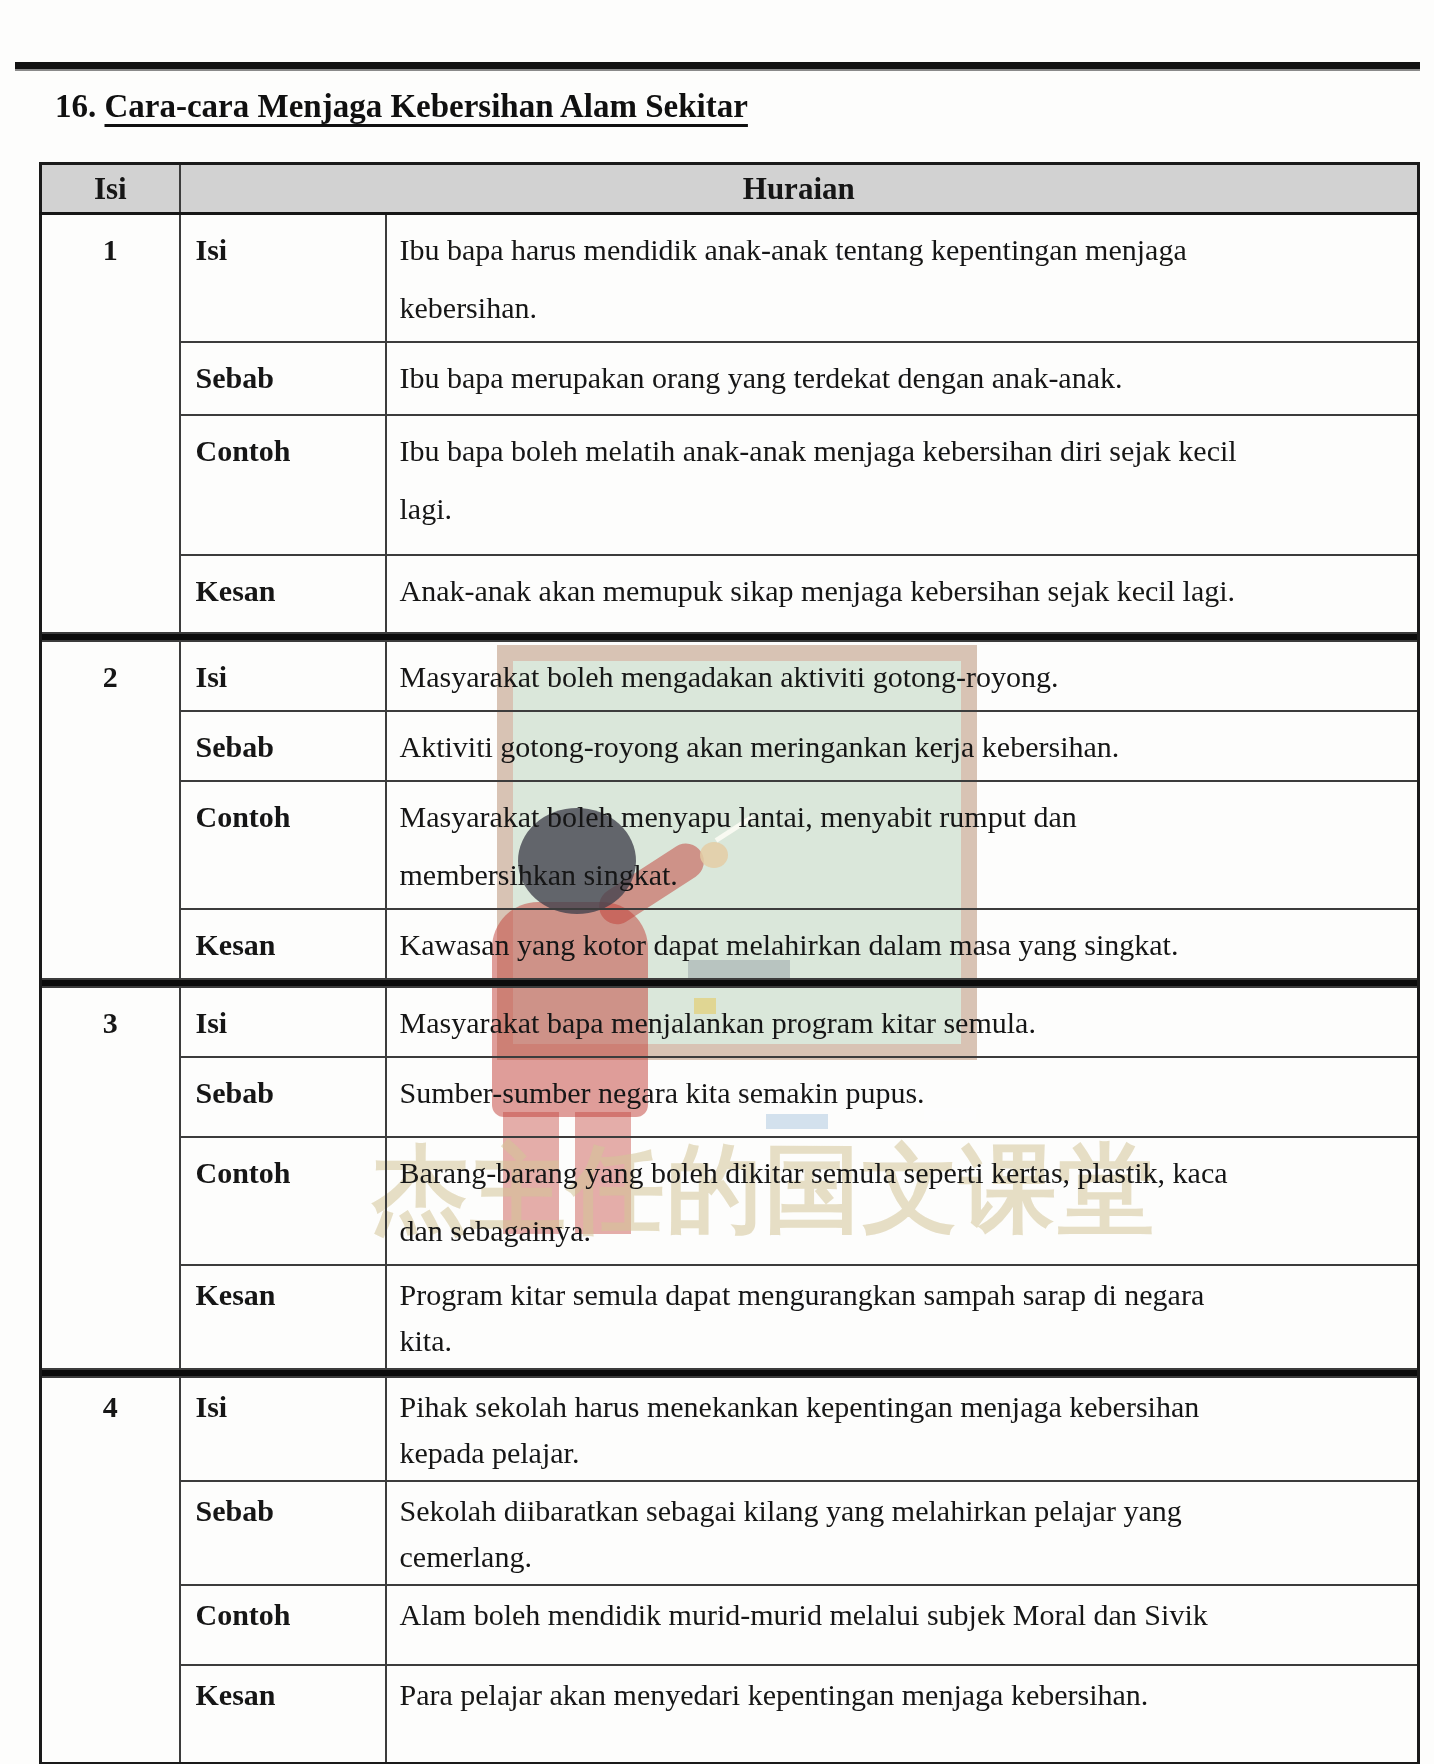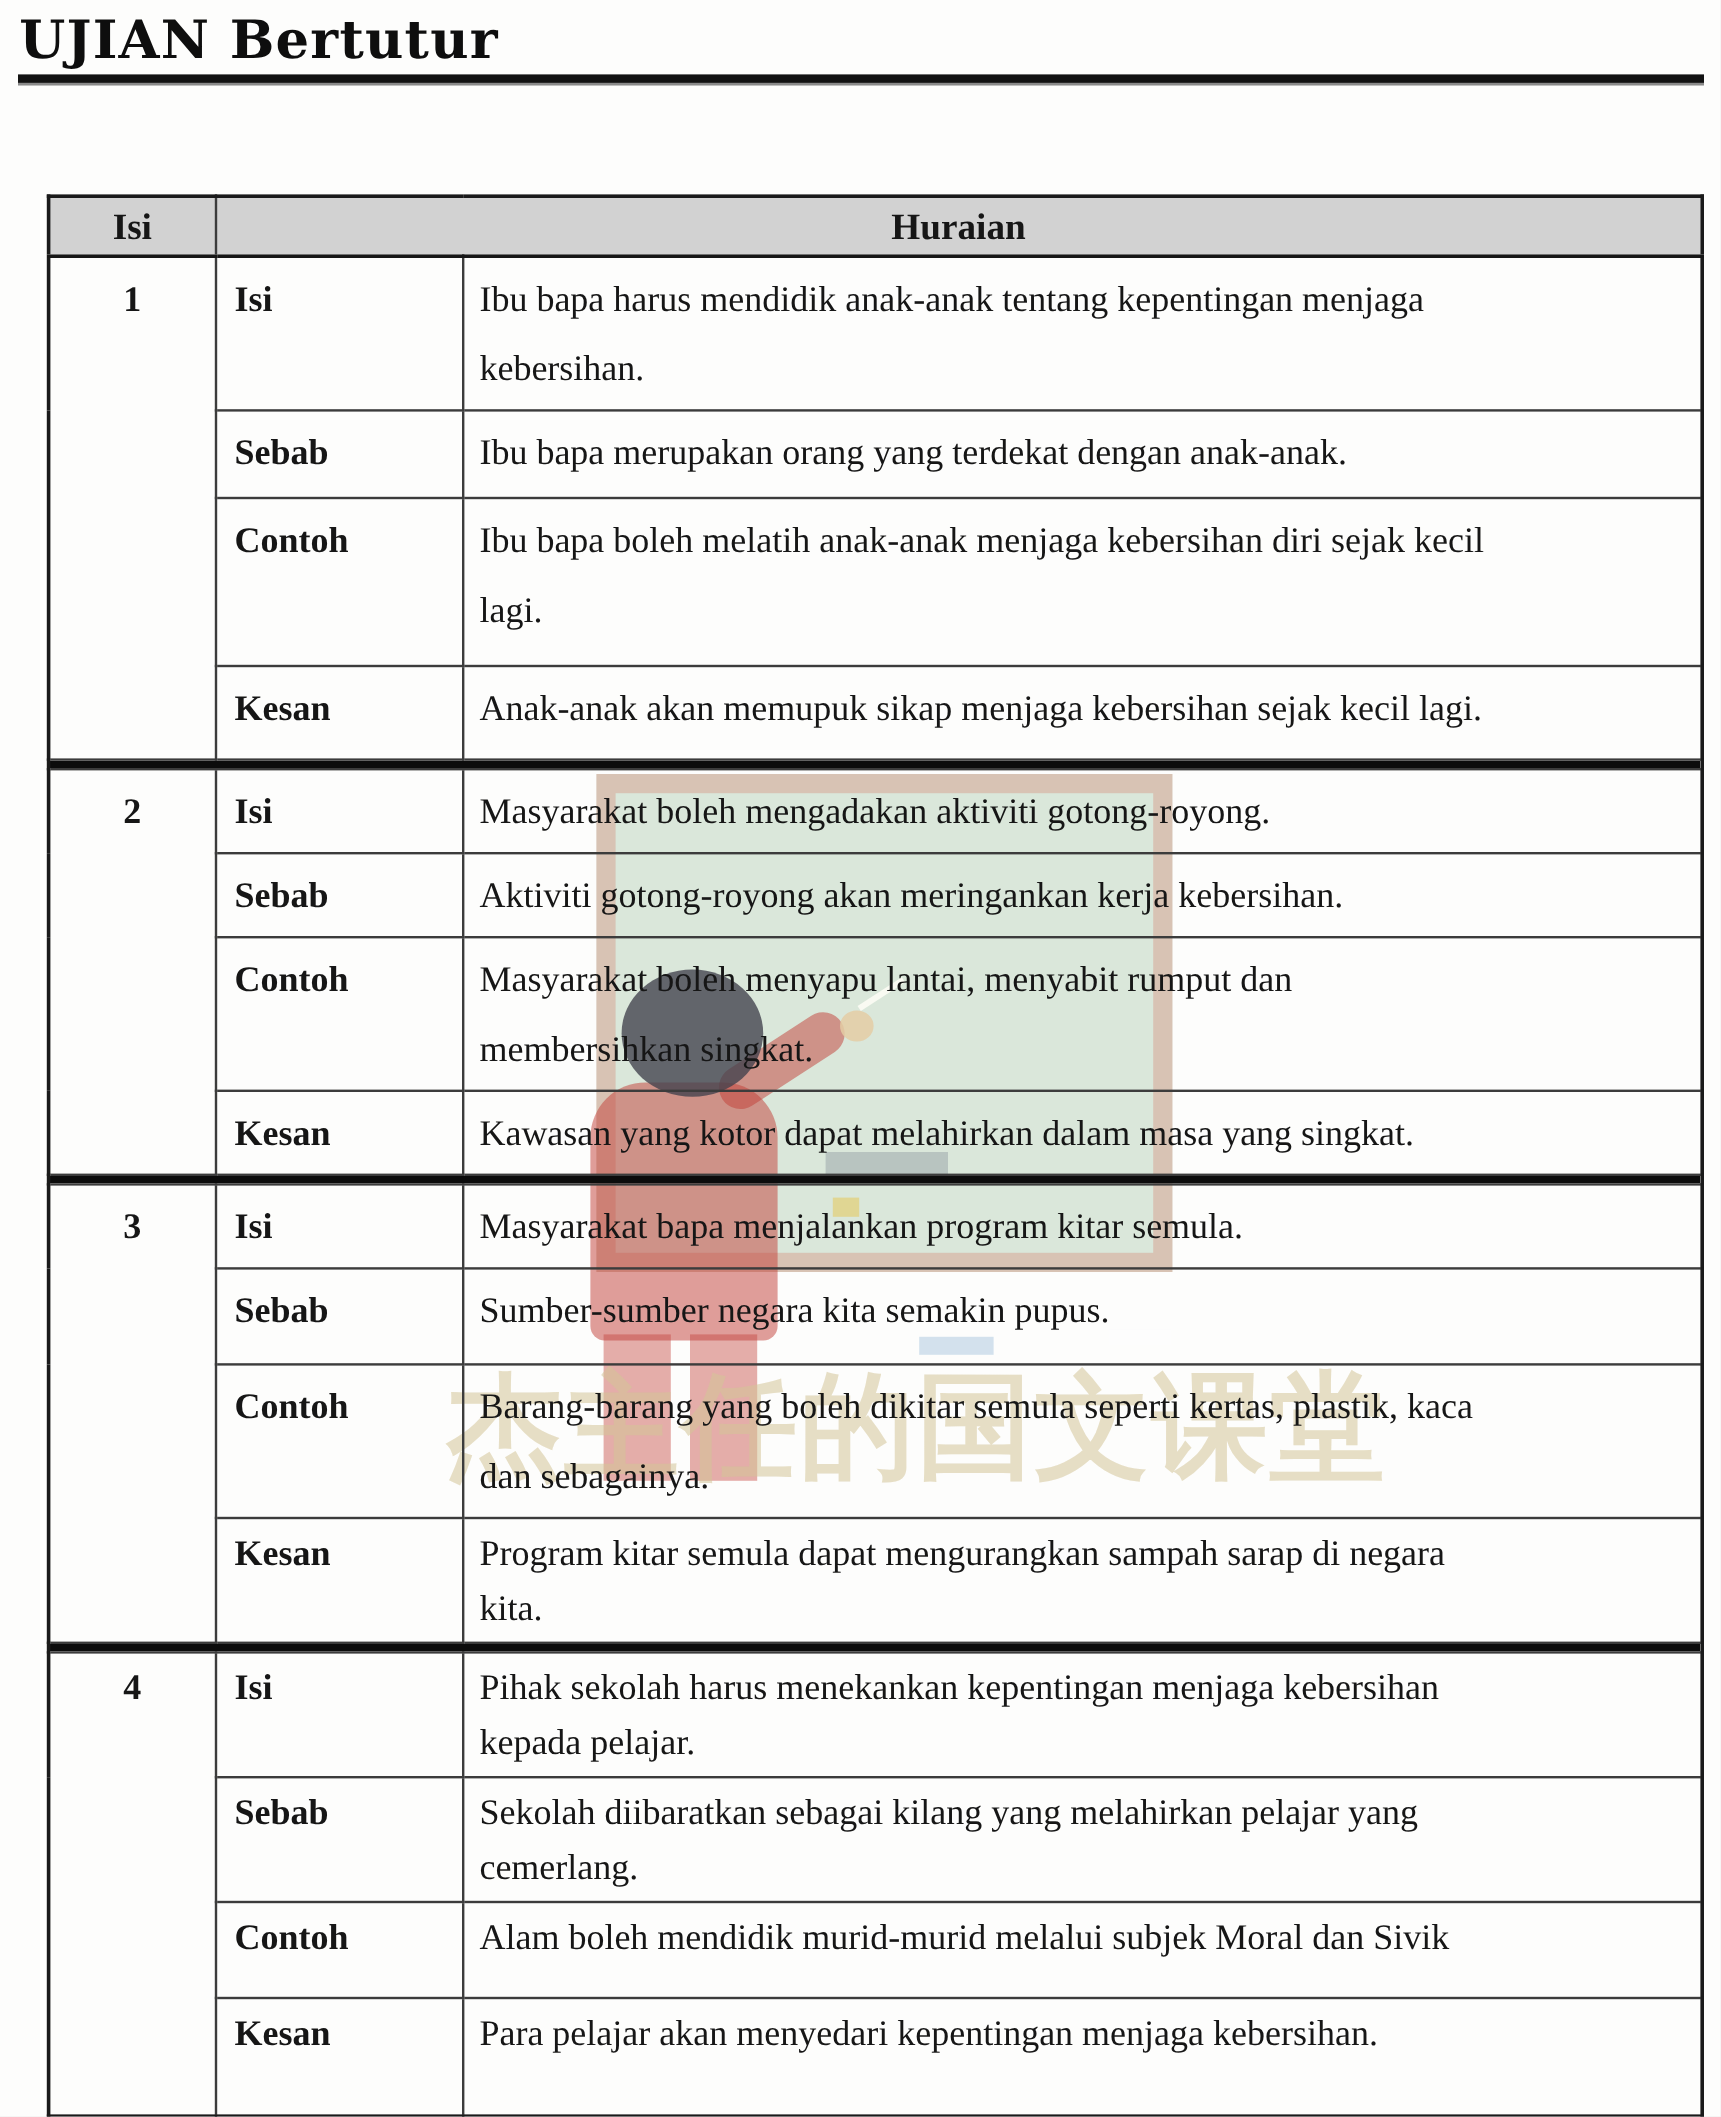--- a/index.html
+++ b/index.html
@@ -68,22 +68,25 @@
     <div class="wm" id="wm-hand"></div>
     <div class="wm" id="wm-pointer"></div>
     <div class="wm" id="wm-head"></div>
     <div class="wm" id="wm-leg-l"></div>
     <div class="wm" id="wm-leg-r"></div>
     <div class="wm" id="wm-eraser-blue"></div>
     <div class="wm" id="wm-eraser-white"></div>
     <div class="wm" id="wm-cn">杰主任的国文课堂</div>
   </div>
 
-  <div id="doc-title">UJIAN Bertutur</div>
   <div id="title-rule"></div>
+  <div id="heading">
+    <span>16.</span>
+    <span class="u">Cara-cara Menjaga Kebersihan Alam Sekitar</span>
+  </div>
 
   <div id="tbl-wrap">
   <table>
     <colgroup>
           <col style="width:139px">
           <col style="width:206px">
           <col style="width:1033px">
         </colgroup>
     <thead>
       <tr>

